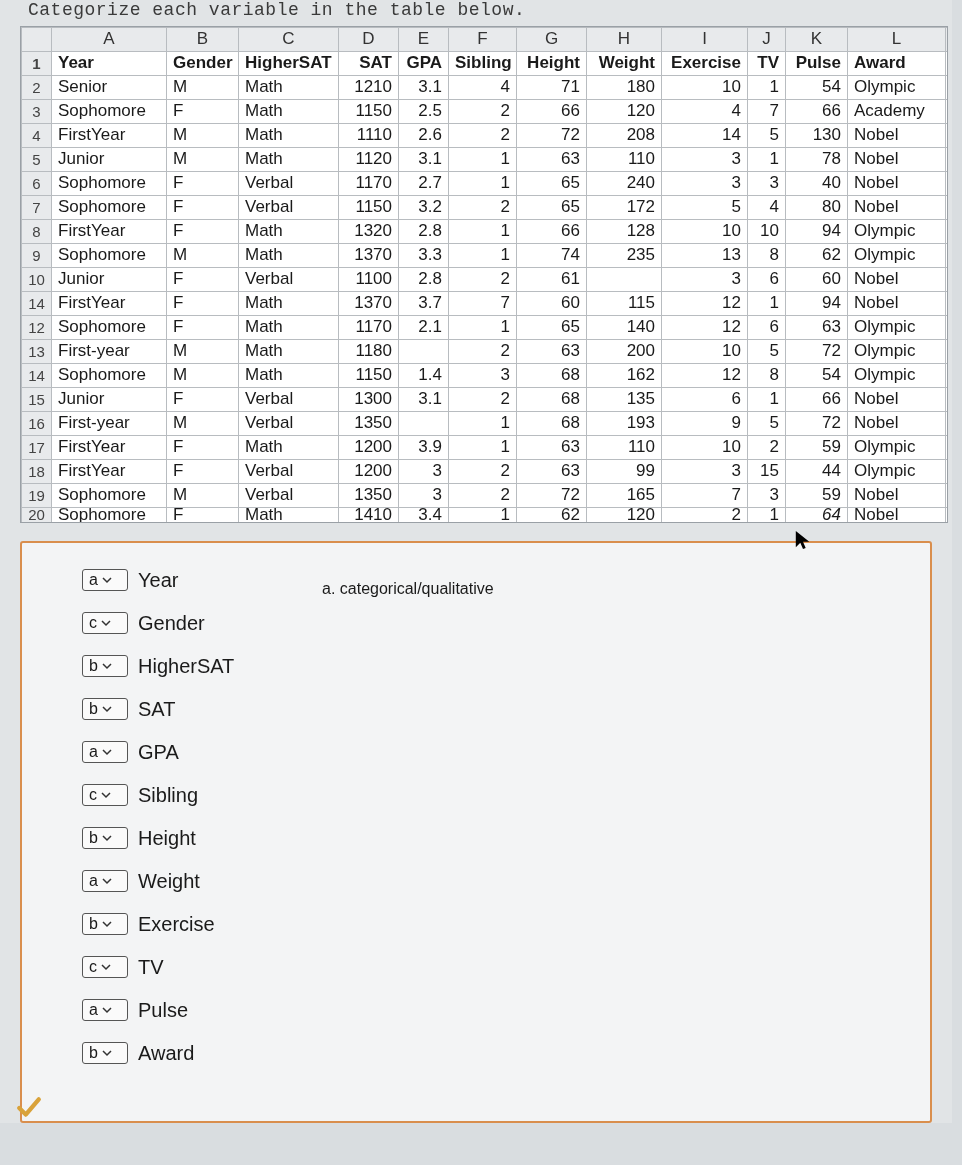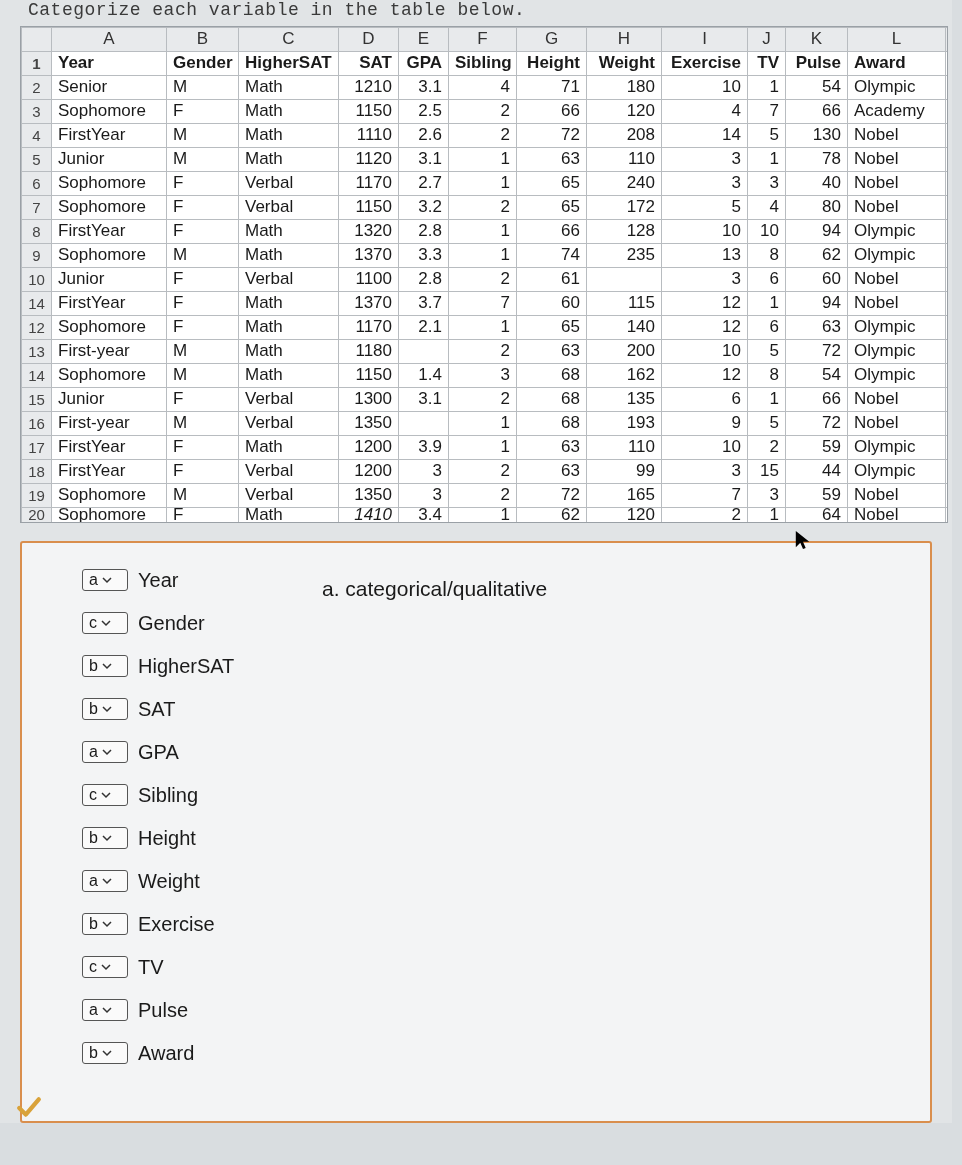--- a/index.html
+++ b/index.html
@@ -12,21 +12,21 @@
 td.rh{background:#e8eaec;text-align:center;font-size:15px;color:#444;width:28px}
 td.txt{text-align:left}
 td.num{text-align:right}
 tr.hd td{font-weight:700}
 .corner{background:#e8eaec}
 .quiz{position:relative;margin:18px 20px 30px;padding:26px 18px 36px 60px;border:2px solid #d98e4d;border-radius:3px;background:#f3f4f5}
 .qrow{display:flex;align-items:center;margin:0 0 20px}
 .sel{display:inline-flex;align-items:center;gap:4px;border:1px solid #555;border-radius:3px;padding:1px 4px 1px 6px;font-size:16px;min-width:34px;background:#fafafa;cursor:pointer}
 .sel svg{width:10px;height:10px}
 .lbl{margin-left:10px;font-size:20px}
-.opts{position:absolute;left:300px;top:26px;font-size:21px;line-height:40px}
+.opts{position:absolute;left:300px;top:26px;font-size:16px;line-height:40px}
 .check{position:absolute;left:-6px;bottom:-4px;color:#d9a23a}
 .check svg{width:26px;height:26px}
 .cursor{position:absolute;right:118px;top:-14px}
 .cursor svg{width:18px;height:22px}
 </style>
 </head>
 <body>
 <div class="page">
 
 <div class="instr">Categorize each variable in the table below.</div>
@@ -370,28 +370,28 @@
             <td class="num">3</td>
             <td class="num">59</td>
             <td class="txt">Nobel</td>
             <td class="txt"></td>
           </tr>
           <tr style="height: 14px; line-height: 9px; overflow: hidden;">
             <td class="rh" style="border-bottom: none;">20</td>
             <td class="txt" style="border-bottom: none;">Sophomore</td>
             <td class="txt" style="border-bottom: none;">F</td>
             <td class="txt" style="border-bottom: none;">Math</td>
-            <td class="num" style="border-bottom: none; font-style: italic;">1410</td>
+            <td class="num" style="border-bottom: none;">1410</td>
             <td class="num" style="border-bottom: none;">3.4</td>
             <td class="num" style="border-bottom: none;">1</td>
             <td class="num" style="border-bottom: none;">62</td>
             <td class="num" style="border-bottom: none;">120</td>
             <td class="num" style="border-bottom: none;">2</td>
             <td class="num" style="border-bottom: none;">1</td>
-            <td class="num" style="border-bottom: none;">64</td>
+            <td class="num" style="border-bottom: none; font-style: italic;">64</td>
             <td class="txt" style="border-bottom: none;">Nobel</td>
             <td class="txt" style="border-bottom: none;"></td>
           </tr>
         </tbody>
 </table>
 </div>
 
 <div class="quiz">
   <div class="cursor">
     <svg viewBox="0 0 20 24">

